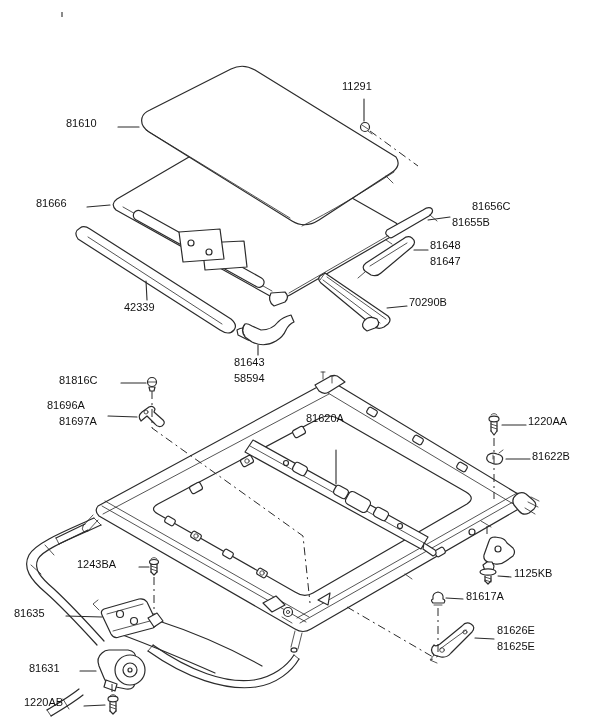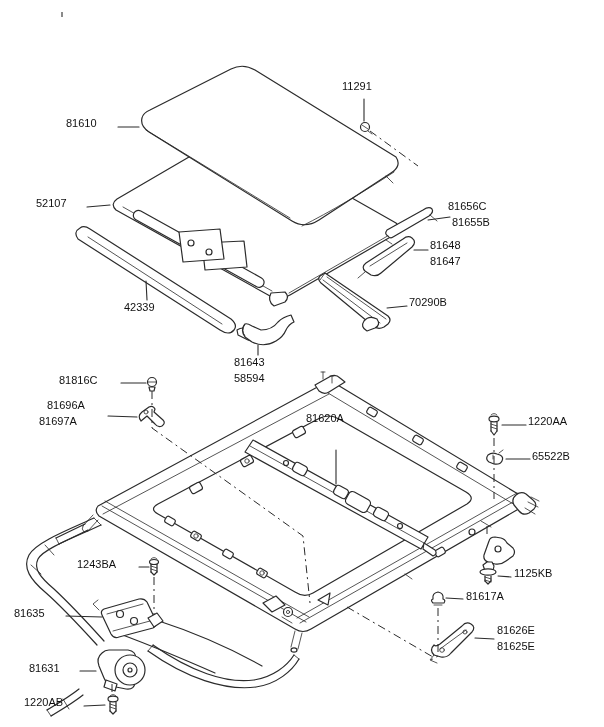--- a/index.html
+++ b/index.html
@@ -268,35 +268,35 @@
     <path class="lead" d="M463,599 L446,598"></path>
     <path class="lead" d="M66,616 L102,617"></path>
     <path class="lead" d="M494,639 L475,638"></path>
     <path class="lead" d="M80,671 L96,671"></path>
     <path class="lead" d="M84,706 L105,705"></path>
   </g>
 </svg>
 
   <div class="lbl" style="left:66px;top:115px">81610</div>
   <div class="lbl" style="left:342px;top:78px">11291</div>
-  <div class="lbl" style="left:36px;top:195px">52107</div>
-  <div class="lbl" style="left:448px;top:198px">81656C</div>
+  <div class="lbl" style="left:36px;top:195px">81666</div>
+  <div class="lbl" style="left:472px;top:198px">81656C</div>
   <div class="lbl" style="left:452px;top:214px">81655B</div>
   <div class="lbl" style="left:430px;top:237px">81648</div>
   <div class="lbl" style="left:430px;top:253px">81647</div>
   <div class="lbl" style="left:124px;top:299px">42339</div>
   <div class="lbl" style="left:409px;top:294px">70290B</div>
   <div class="lbl" style="left:234px;top:354px">81643</div>
   <div class="lbl" style="left:234px;top:370px">58594</div>
   <div class="lbl" style="left:59px;top:372px">81816C</div>
   <div class="lbl" style="left:47px;top:397px">81696A</div>
-  <div class="lbl" style="left:39px;top:413px">81697A</div>
+  <div class="lbl" style="left:59px;top:413px">81697A</div>
   <div class="lbl" style="left:306px;top:410px">81620A</div>
   <div class="lbl" style="left:528px;top:413px">1220AA</div>
-  <div class="lbl" style="left:532px;top:448px">65522B</div>
+  <div class="lbl" style="left:532px;top:448px">81622B</div>
   <div class="lbl" style="left:77px;top:556px">1243BA</div>
   <div class="lbl" style="left:514px;top:565px">1125KB</div>
   <div class="lbl" style="left:14px;top:605px">81635</div>
   <div class="lbl" style="left:466px;top:588px">81617A</div>
   <div class="lbl" style="left:497px;top:622px">81626E</div>
   <div class="lbl" style="left:497px;top:638px">81625E</div>
   <div class="lbl" style="left:29px;top:660px">81631</div>
   <div class="lbl" style="left:24px;top:694px">1220AB</div>
 
   <div id="top-tick"></div>

